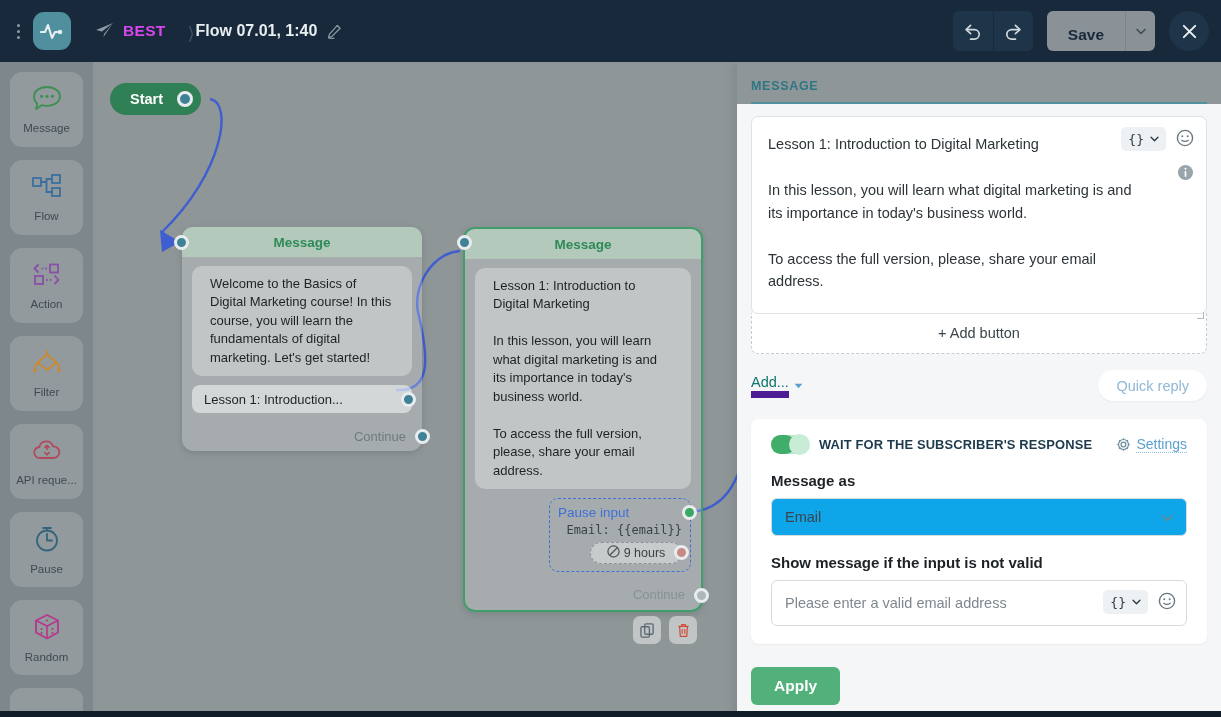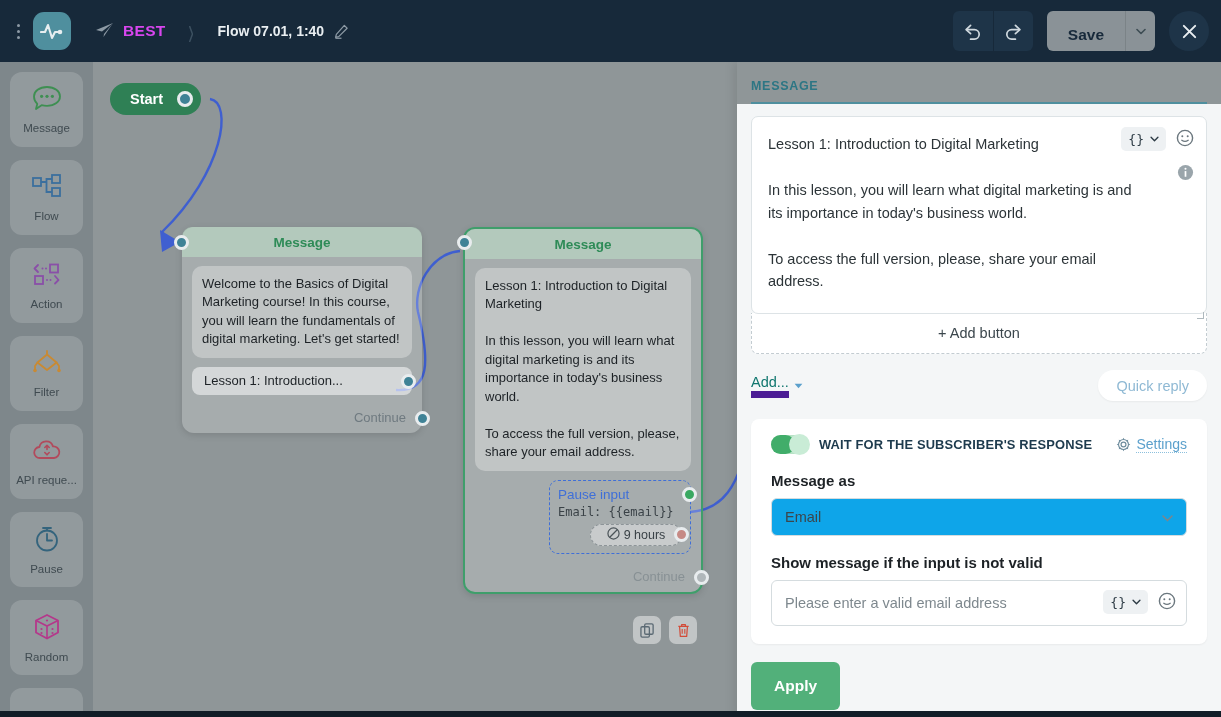--- a/index.html
+++ b/index.html
@@ -25,21 +25,21 @@
     display:flex; align-items:center; justify-content:center; margin-left: 5px;
     cursor:pointer;
   }
   .brand {
     display:flex; align-items:center; gap:9px; margin-left: 24px; cursor:pointer;
   }
   .brand .tg { color:#8d9aa5; font-size:17px; line-height:1; }
   .brand .bname { color:#d946ef; font-weight:bold; font-size:15.5px; letter-spacing:.3px; }
   .chev-sep { margin-left:20px; color:#3c5060; font-size:30px; font-weight:200;
               transform: scaleX(.55) scaleY(1.35); }
-  .flowtitle { margin-left: 22px; color:#e9eef1; font-size:14px; font-weight:bold; }
+  .flowtitle { color:#e9eef1; font-size:16px; font-weight:bold; }
   .pencil { margin-left:10px; color:#8d9aa5; cursor:pointer; display:flex; }
   .spacer { flex:1; }
   .tb-icon {
     width: 40px; height: 40px; border-radius: 6px; background:#1e3448;
     display:flex; align-items:center; justify-content:center; cursor:pointer;
     color:#cfd8de;
   }
   .tb-icon.undo { border-top-right-radius:0; border-bottom-right-radius:0; }
   .tb-icon.redo { border-top-left-radius:0; border-bottom-left-radius:0;
                   border-left:1px solid #17293a; }
@@ -85,21 +85,21 @@
     box-shadow: 0 2px 7px rgba(0,0,0,.13);
   }
   .node.selected { border:2px solid #3f9e6b; }
   .node-head {
     height:30px; border-radius:10px 10px 0 0; background: rgba(190,225,200,.55);
     display:flex; align-items:center; justify-content:center;
     color:#2e8b57; font-weight:bold; font-size:13.5px;
   }
   .node-body { padding: 9px 10px 8px; }
   .bubble {
-    background: rgba(255,255,255,.30); border-radius:10px; padding:9px 10px;
+    background: rgba(255,255,255,.30); border-radius:10px; padding:9px 18px;
     font-size:13px; line-height:1.42; color:#1d2226; white-space:pre-line;
   }
   .btn-row {
     margin-top:9px; background: rgba(255,255,255,.52); border-radius:8px;
     height:28px; display:flex; align-items:center; padding:0 12px;
     font-size:13px; color:#1d2226; position:relative;
   }
   .node-foot {
     height:30px; display:flex; align-items:center; justify-content:flex-end;
     padding-right:16px; font-size:13px; color:#6f7a80; position:relative;
@@ -112,21 +112,21 @@
   .port.grey  { background:#b0b7ba; }
   .port.rose  { background:#c68a85; }
 
   .userinput {
     margin-top:9px; border:1.6px dashed #3f6fd8; border-radius:9px;
     padding:6px 8px 7px; position:relative;
   }
   .ui-title { color:#3f6fd8; font-size:13.5px; margin-bottom:3px; }
   .ui-var {
     font-family:"DejaVu Sans Mono", monospace; font-size:12px; color:#3a4247;
-    text-align:left;
+    text-align:right;
   }
   .ui-delay {
     margin: 5px 0 0 auto; width:92px; height:22px; border-radius:11px;
     border:1px dashed #8d9498; background: rgba(255,255,255,.38);
     display:flex; align-items:center; justify-content:center; gap:4px;
     font-size:12.5px; color:#3a4247; position:relative;
   }
 
   .node-tools { position:absolute; display:flex; gap:8px; }
   .tool-btn {
@@ -233,21 +233,21 @@
     height:46px; display:flex; align-items:center; padding: 0 13px;
     font-size:14.5px; color:#7e888e; position:relative;
   }
   .input-box .ed-tools { top:9px; right:10px; }
   .panel-foot {
     height:62px; background:#f4f6f7; display:flex; align-items:center;
     padding: 0 14px; flex: 0 0 auto;
   }
   .apply-btn {
     background:#52b07a; color:#fff; border:none; border-radius:6px;
-    height:48px; padding: 0 23px; font-size:15.5px; font-weight:bold;
+    height:38px; padding: 0 23px; font-size:15.5px; font-weight:bold;
     cursor:pointer; font-family:inherit;
   }
   #bottombar { position:absolute; left:0; bottom:0; width:1221px; height:6px;
                background:#111d27; z-index:70; }
 </style>
 </head>
 <body>
 
 <div id="app">
 

